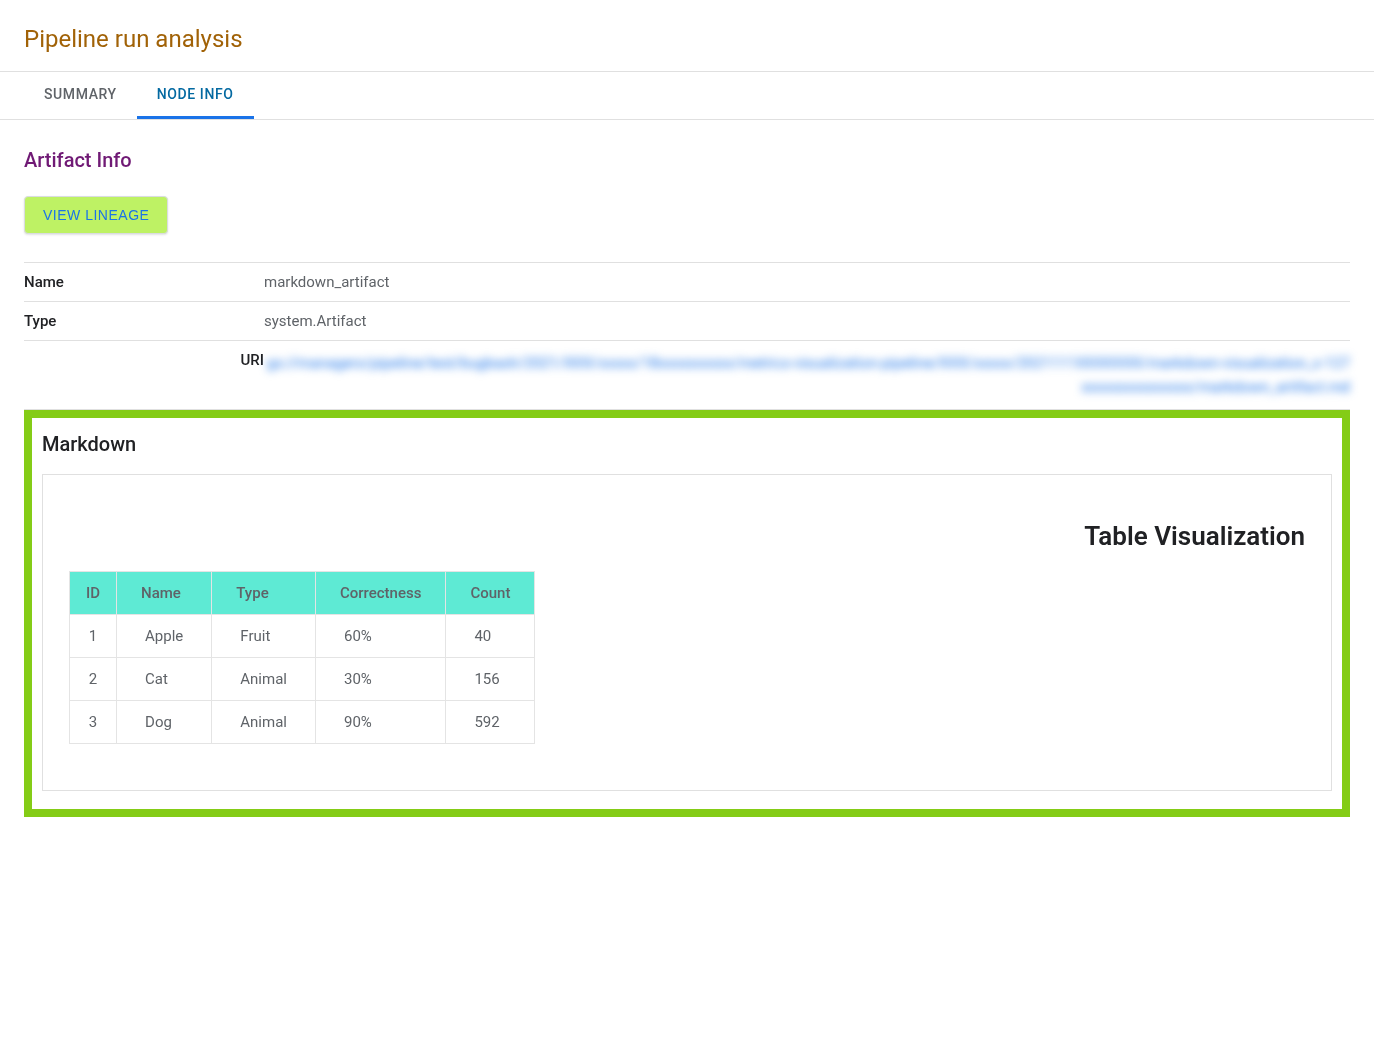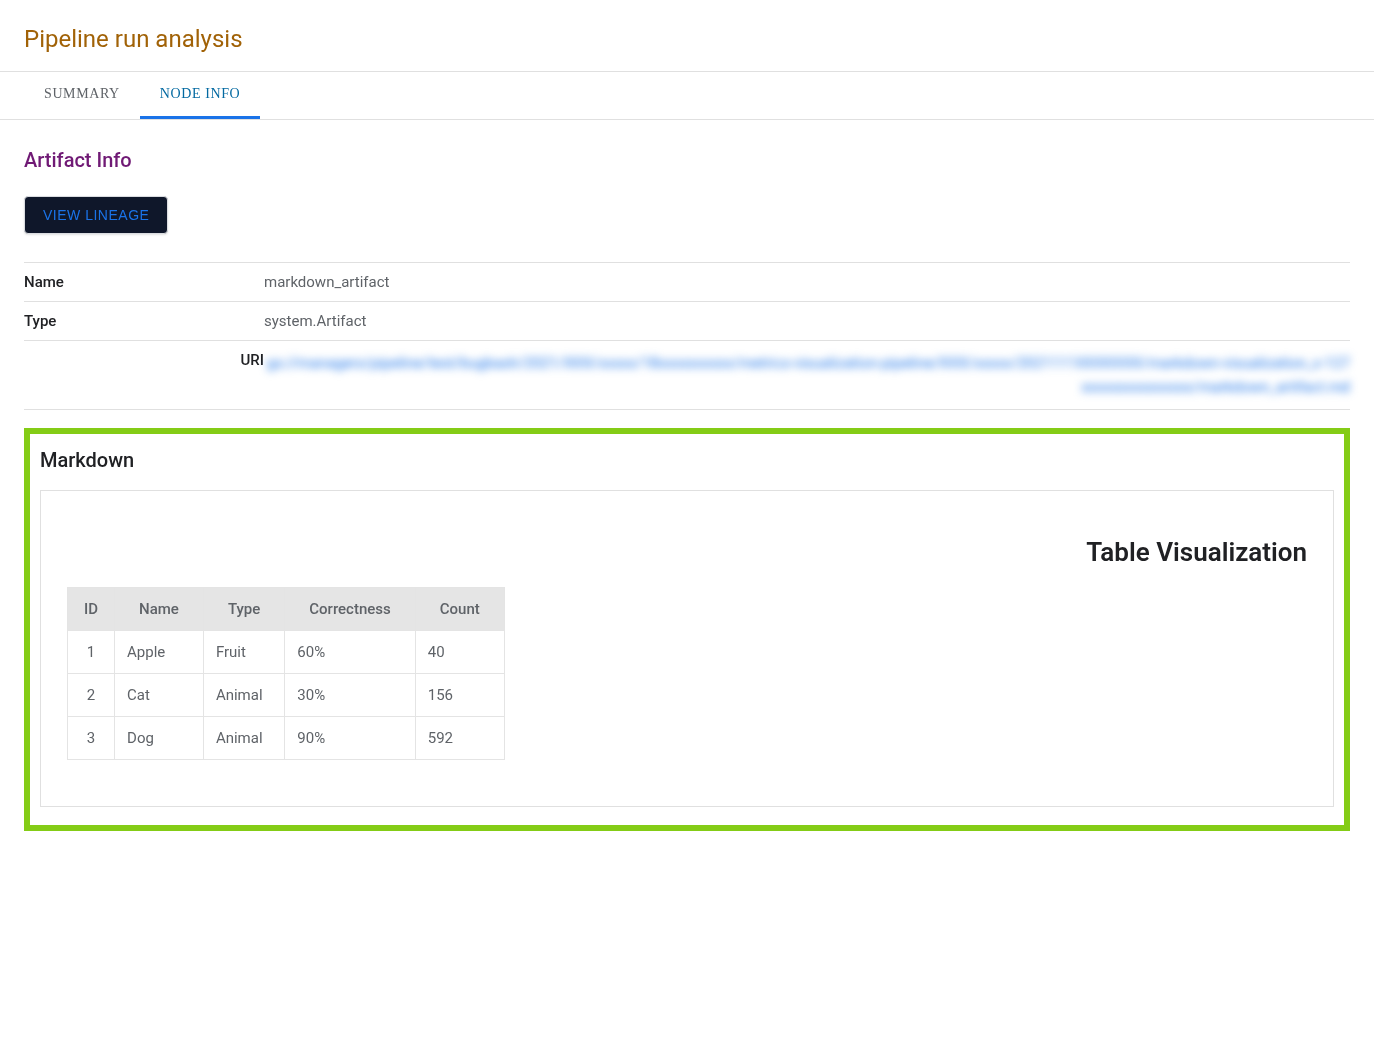--- a/index.html
+++ b/index.html
@@ -13,21 +13,20 @@
     font-size: 24px;
     font-weight: 400;
     padding: 25px 24px 18px 24px;
     color: #a16207;
   }
   .tabs {
     display: flex;
     border-bottom: 1px solid #e0e0e0;
     padding: 0 24px;
     border-top: 1px solid #e0e0e0;
-    font-family: Liberation Serif, serif;
   }
   .tab {
     padding: 14px 20px;
     font-size: 14px;
     font-weight: 500;
     letter-spacing: 0.6px;
     color: #5f6368;
     cursor: pointer;
     border-bottom: 3px solid transparent;
   }
@@ -46,21 +45,21 @@
   }
   .btn-outline {
     display: inline-block;
     border: 1px solid #dadce0;
     border-radius: 4px;
     padding: 10px 18px;
     font-size: 14px;
     font-weight: 500;
     letter-spacing: 0.5px;
     color: #1a73e8;
-    background: #0f172a;
+    background: #bef264;
     cursor: pointer;
     box-shadow: 0 1px 2px rgba(60,64,67,.15);
   }
   .info-table {
     width: 100%;
     border-collapse: collapse;
     margin-top: 28px;
   }
   .info-table tr {
     border-top: 1px solid #e0e0e0;
@@ -84,22 +83,21 @@
   }
   .uri-blur {
     color: #1a73e8;
     filter: blur(4px);
     user-select: none;
     line-height: 1.6;
     word-break: break-all;
   }
 
   .highlight-box {
-    border: 6px solid #84cc16;
-    margin-top: 18px;
+    border: 8px solid #84cc16;
     padding: 14px 10px 18px 10px;
   }
   .markdown-section-title {
     font-size: 20px;
     font-weight: 500;
     margin-bottom: 16px;
   }
   .render-area {
     border: 1px solid #e0e0e0;
     margin-top: 18px;
@@ -109,29 +107,29 @@
     font-size: 26px;
     font-weight: 600;
     margin-bottom: 20px;
     text-align: right;
   }
   .viz-table {
     border-collapse: collapse;
     font-size: 15px;
   }
   .viz-table th {
-    background: #e5e5e5;
+    background: #5eead4;
     font-weight: 500;
     color: #5f6368;
     text-align: left;
     padding: 12px 24px;
     border: 1px solid #e4e4e4;
   }
   .viz-table td {
-    padding: 12px 12px;
+    padding: 12px 28px;
     border: 1px solid #e4e4e4;
     color: #5f6368;
   }
   .viz-table th:first-child, .viz-table td:first-child {
     text-align: center;
     padding: 12px 16px;
   }
 </style>
 </head>
 <body>

